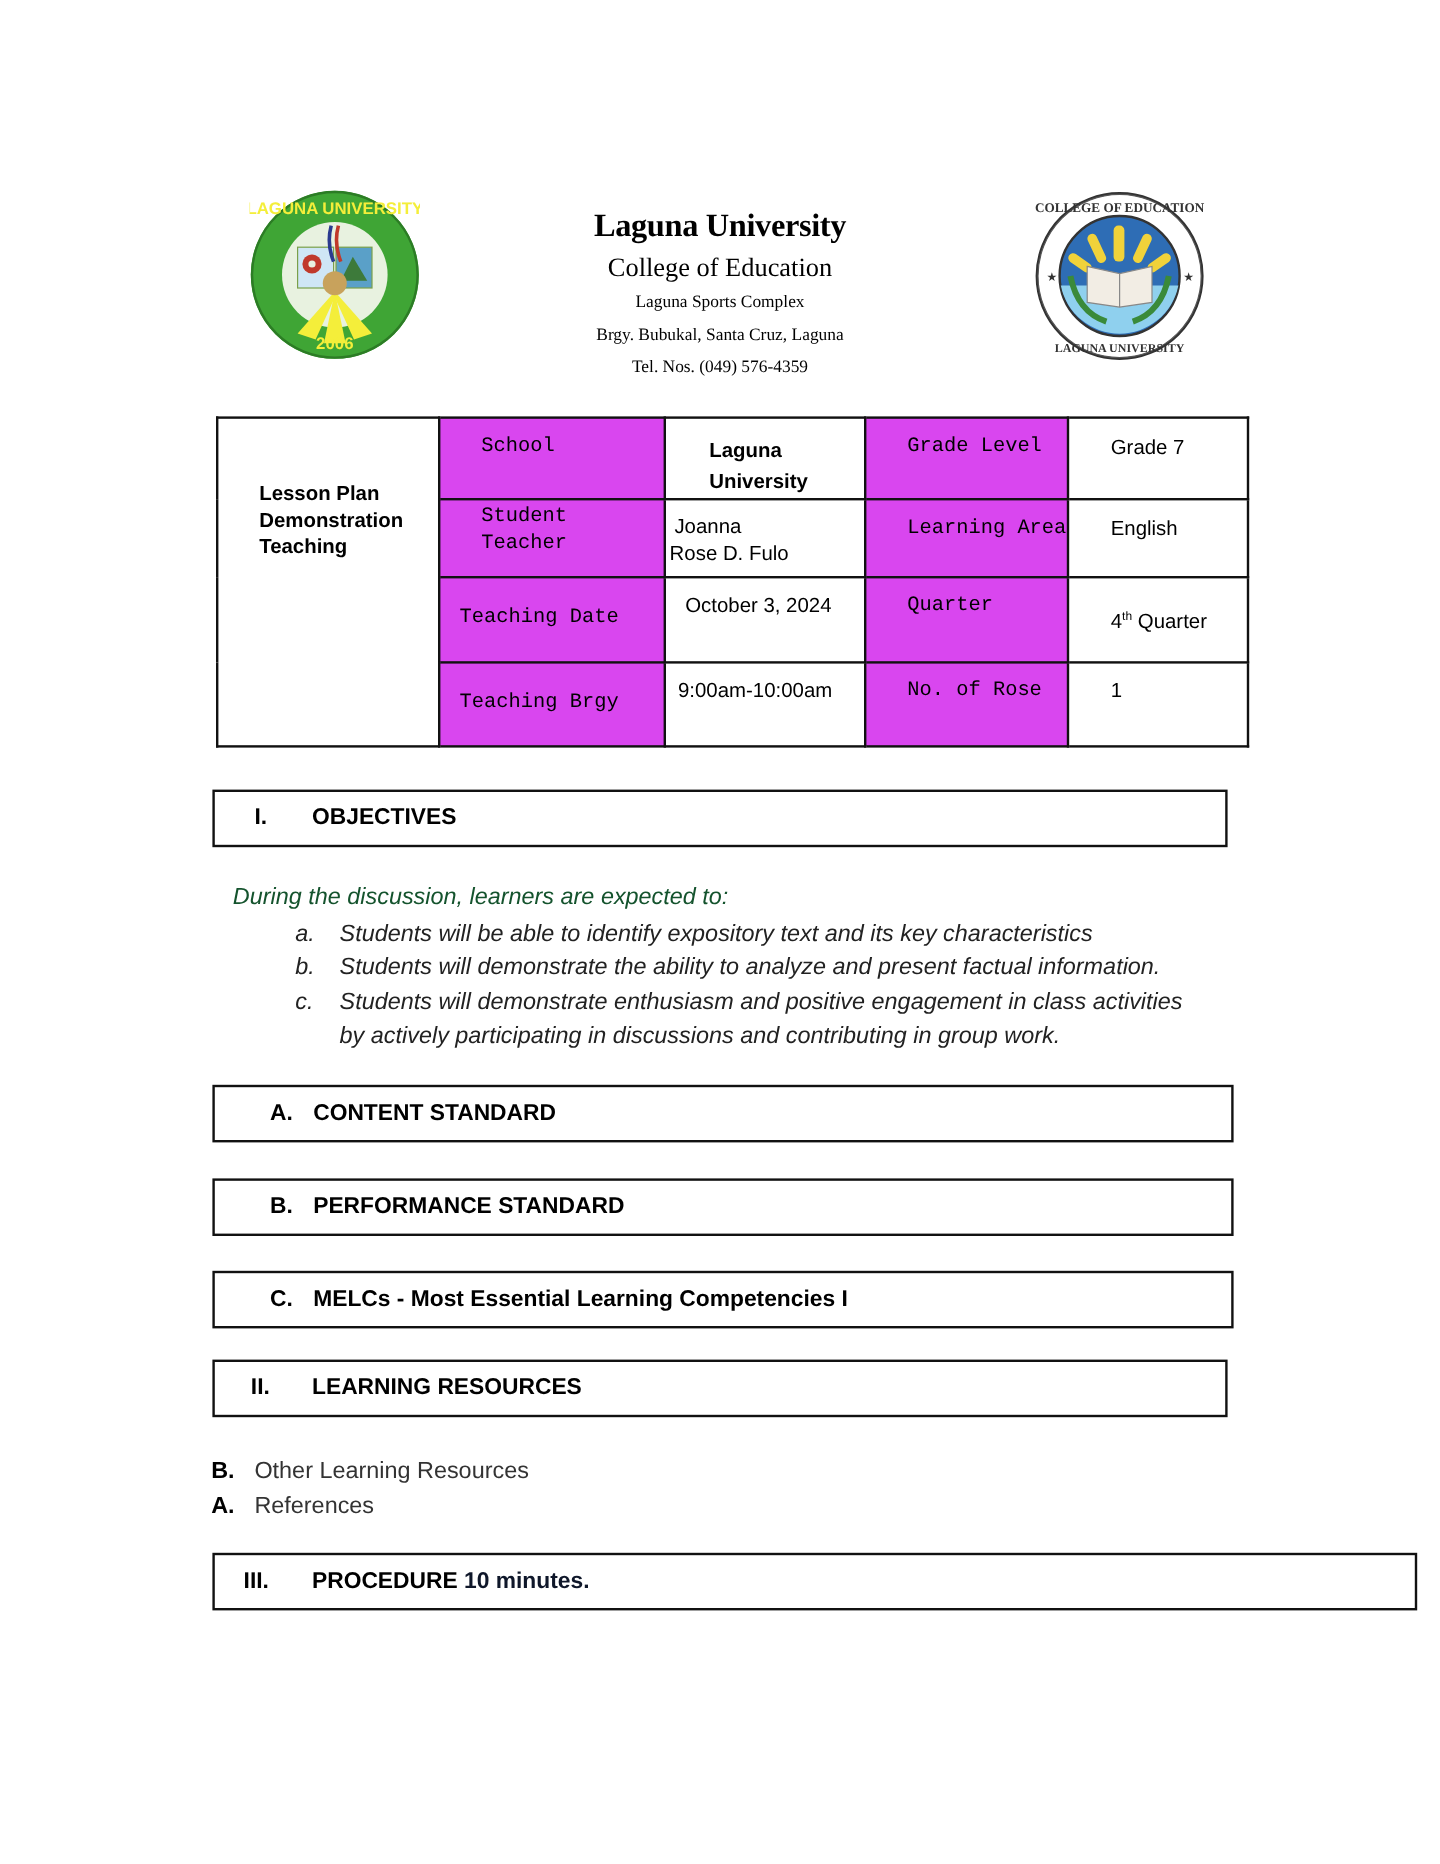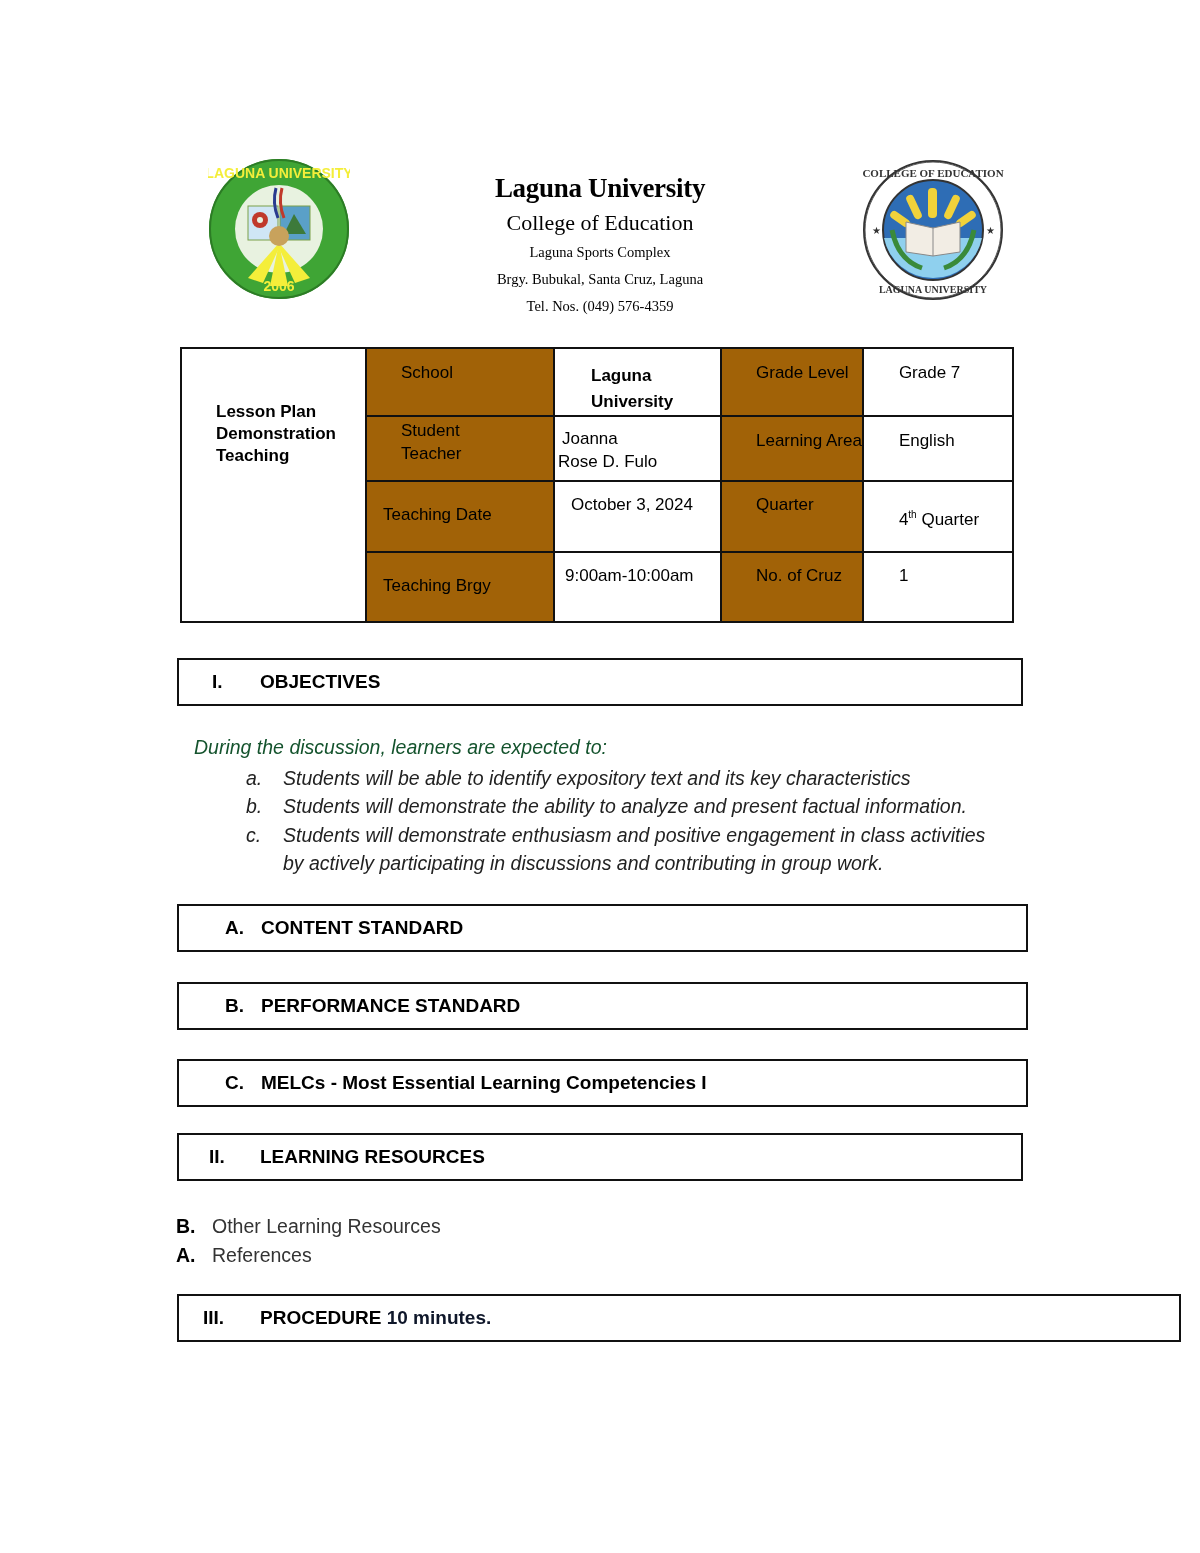--- a/index.html
+++ b/index.html
@@ -11,21 +11,21 @@
   .logo-left { left: 208px; top: 158px; }
   .logo-right { left: 862px; top: 160px; width: 142px; height: 140px; }
   .header-text { position: absolute; left: 400px; top: 170px; width: 400px; text-align: center; font-family: "Liberation Serif", serif; }
   .uni-name { font-size: 27px; font-weight: bold; line-height: 36px; letter-spacing: -0.3px; }
   .college { font-size: 22px; line-height: 32px; margin-top: 1px; }
   .addr { font-size: 14.5px; line-height: 27px; }
 
   
   .info-table { position: absolute; left: 180px; top: 347px; border-collapse: collapse; }
   .info-table td { border: 2.5px solid #111; vertical-align: top; font-size: 17px; line-height: 23px; }
-  .info-table td.yellow { background: #a16207; }
+  .info-table td.yellow { background: #d946ef; font-family: Liberation Mono, monospace; }
   .info-table td.title-cell { width: 185px; vertical-align: top; padding: 52px 0 0 34px; font-weight: bold; font-size: 17px; line-height: 22px; }
   .c-label1 { width: 188px; }
   .c-val1 { width: 167px; }
   .c-label2 { width: 132px; }
   .c-val2 { width: 150px; }
   .r1 td { height: 65px; }
   .r2 td { height: 65px; }
   .r3 td { height: 71px; }
   .r4 td { height: 70px; }
   .pad-top { padding-top: 12px; }
@@ -129,21 +129,21 @@
   </tr>
   <tr class="r3">
     <td class="yellow c-label1" style="padding:21px 0 0 16px;"><span>Teaching Date</span></td>
     <td class="c-val1" style="padding:11px 0 0 16px;"><span>October 3, 2024</span></td>
     <td class="yellow c-label2" style="padding:11px 0 0 34px;"><span>Quarter</span></td>
     <td class="c-val2" style="padding:21px 0 0 35px;"><span>4</span><sup style="font-size:10px;">th</sup><span> Quarter</span></td>
   </tr>
   <tr class="r4">
     <td class="yellow c-label1" style="padding:21px 0 0 16px;"><span>Teaching Brgy</span></td>
     <td class="c-val1" style="padding:11px 0 0 10px;"><span>9:00am-10:00am</span></td>
-    <td class="yellow c-label2" style="padding:11px 0 0 34px;"><span>No. of Cruz</span></td>
+    <td class="yellow c-label2" style="padding:11px 0 0 34px;"><span>No. of Rose</span></td>
     <td class="c-val2" style="padding:11px 0 0 35px;"><span>1</span></td>
   </tr>
 </tbody>
   </table>
 
 <div class="sec-box" style="left:177px; top:658px; width:846px; padding-left:33px;">
   <span class="sec-num" style="width:48px;">I.</span>
   <span>OBJECTIVES</span>
 </div>
 

